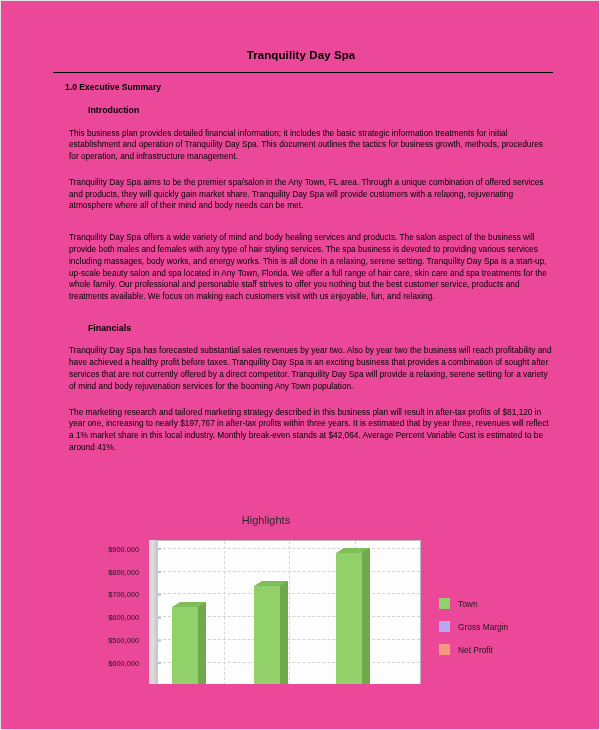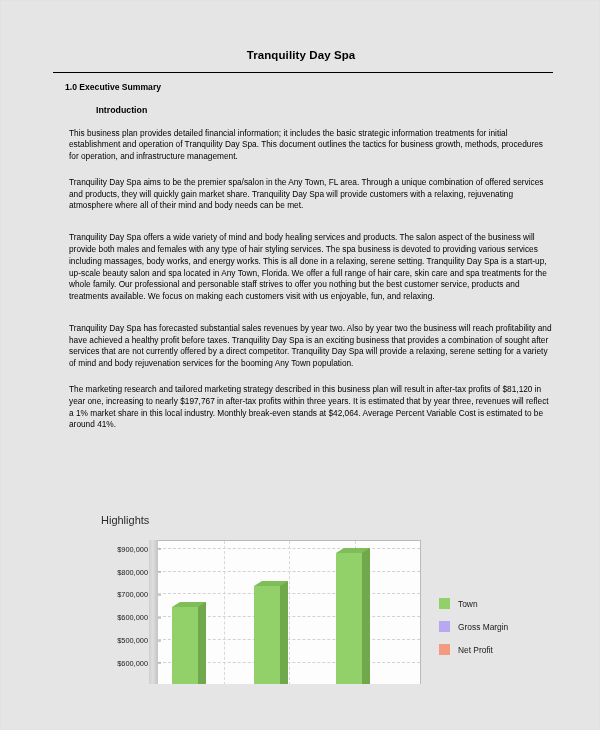--- a/index.html
+++ b/index.html
@@ -13,21 +13,21 @@
     overflow: hidden;
     font-family: "Liberation Sans", sans-serif;
     color: #000000;
   }
   .page {
     position: relative;
     width: 600px;
     height: 730px;
     box-sizing: border-box;
     border: 1px solid #e2e2e2;
-    background: #e5e5e5;
+    background: #ec4899;
     overflow: hidden;
   }
   .doc-title {
     position: absolute;
     left: 0;
     top: 48px;
     width: 600px;
     text-align: center;
     font-size: 11.5px;
     font-weight: bold;
@@ -51,21 +51,21 @@
     color: #000;
     margin-left: 12px;
   }
   .content {
     position: absolute;
     left: 68px;
     top: 104px;
     width: 485px;
   }
   h3.sub {
-    margin: 0 0 12px 8px;
+    margin: 0 0 12px 0;
     font-size: 8.8px;
     font-weight: bold;
     line-height: 1.2;
     padding-left: 19px;
   }
   p.body {
     margin: 0 0 14px 0;
     font-size: 8.3px;
     line-height: 1.42;
     text-align: left;
@@ -80,21 +80,21 @@
     top: 513px;
     width: 440px;
     height: 170px;
     overflow: hidden;
   }
   .chart-title {
     position: absolute;
     left: 0;
     top: 0;
     width: 330px;
-    text-align: left;
+    text-align: center;
     font-size: 11px;
     color: #2b2b2b;
   }
   .plot {
     position: absolute;
     left: 48px;
     top: 26px;
     width: 272px;
     height: 155px;
   }
@@ -128,21 +128,21 @@
     position: absolute;
     top: 0;
     bottom: 0;
     width: 0;
     border-left: 1px dashed #d8d8d8;
   }
   .ytick {
     position: absolute;
     right: 100%;
     transform: translateY(-50%);
-    padding-right: 10px;
+    padding-right: 19px;
     font-size: 7.4px;
     color: #1a1a1a;
     white-space: nowrap;
   }
   .ytick::after {
     content: "";
     position: absolute;
     right: -3px;
     top: 50%;
     width: 3px;
@@ -230,20 +230,21 @@
     <h3 class="sub">Introduction</h3>
     <p class="body">This business plan provides detailed financial information; it includes the basic strategic information treatments for initial establishment and operation of Tranquility Day Spa.  This document outlines the tactics for business growth, methods, procedures for operation, and infrastructure management.</p>
     <p class="body">Tranquility Day Spa aims to be the premier spa/salon in the Any Town, FL area. Through a unique combination of offered services and products, they will quickly gain market share. Tranquility Day Spa will provide customers with a relaxing, rejuvenating atmosphere where all of their mind and body needs can be met.</p>
 
     <div class="gap-sm"></div>
 
     <p class="body">Tranquility Day Spa offers a wide variety of mind and body healing services and products. The salon aspect of the business will provide both males and females with any type of hair styling services. The spa business is devoted to providing various services including massages, body works, and energy works. This is all done in a relaxing, serene setting. Tranquility Day Spa is a start-up, up-scale beauty salon and spa located in Any Town, Florida. We offer a full range of hair care, skin care and spa treatments for the whole family. Our professional and personable staff strives to offer you nothing but the best customer service, products and treatments available. We focus on making each customers visit with us enjoyable, fun, and relaxing.</p>
 
     <div class="gap-sm"></div>
 
+    <h3 class="sub">Financials</h3>
     <p class="body">Tranquility Day Spa has forecasted substantial sales revenues by year two. Also by year two the business will reach profitability and have achieved a healthy profit before taxes. Tranquility Day Spa is an exciting business that provides a combination of sought after services that are not currently offered by a direct competitor. Tranquility Day Spa will provide a relaxing, serene setting for a variety of mind and body rejuvenation services for the booming Any Town population.</p>
     <p class="body">The marketing research and tailored marketing strategy described in this business plan will result in after-tax profits of $81,120 in year one, increasing to nearly $197,767 in after-tax profits within three years.  It is estimated that by year three, revenues will reflect a 1% market share in this local industry.  Monthly break-even stands at $42,064. Average Percent Variable Cost is estimated to be around 41%.</p>
   </div>
 
   <div class="chart-wrap">
     <div class="chart-title">Highlights</div>
 
     <div class="plot">
       <div class="wall-left"></div>
       <div class="plot-face">

